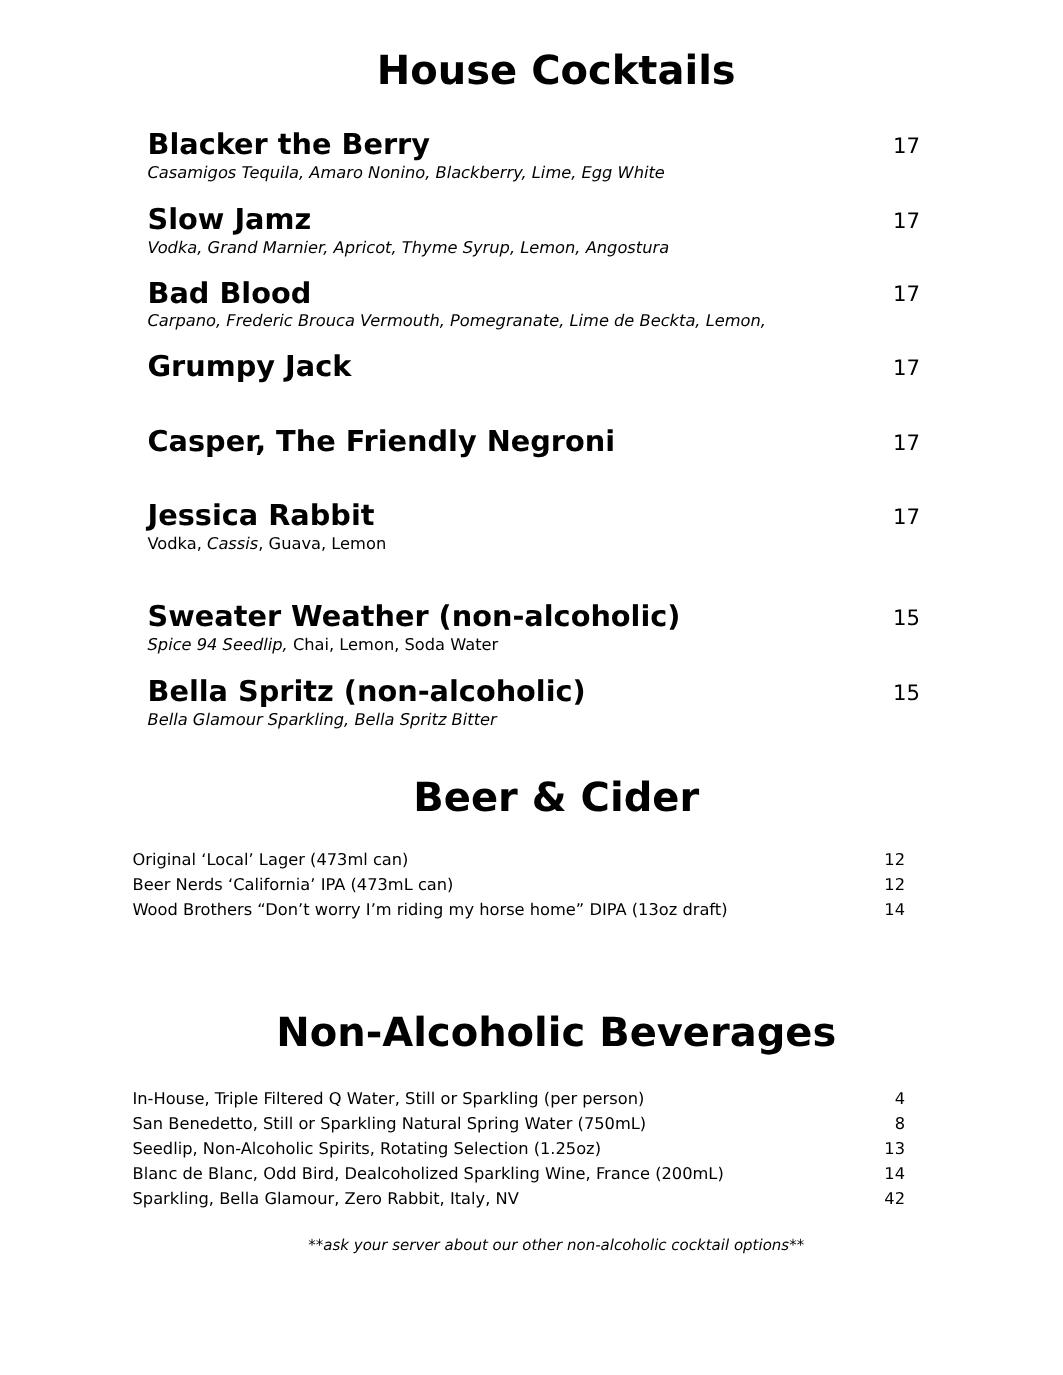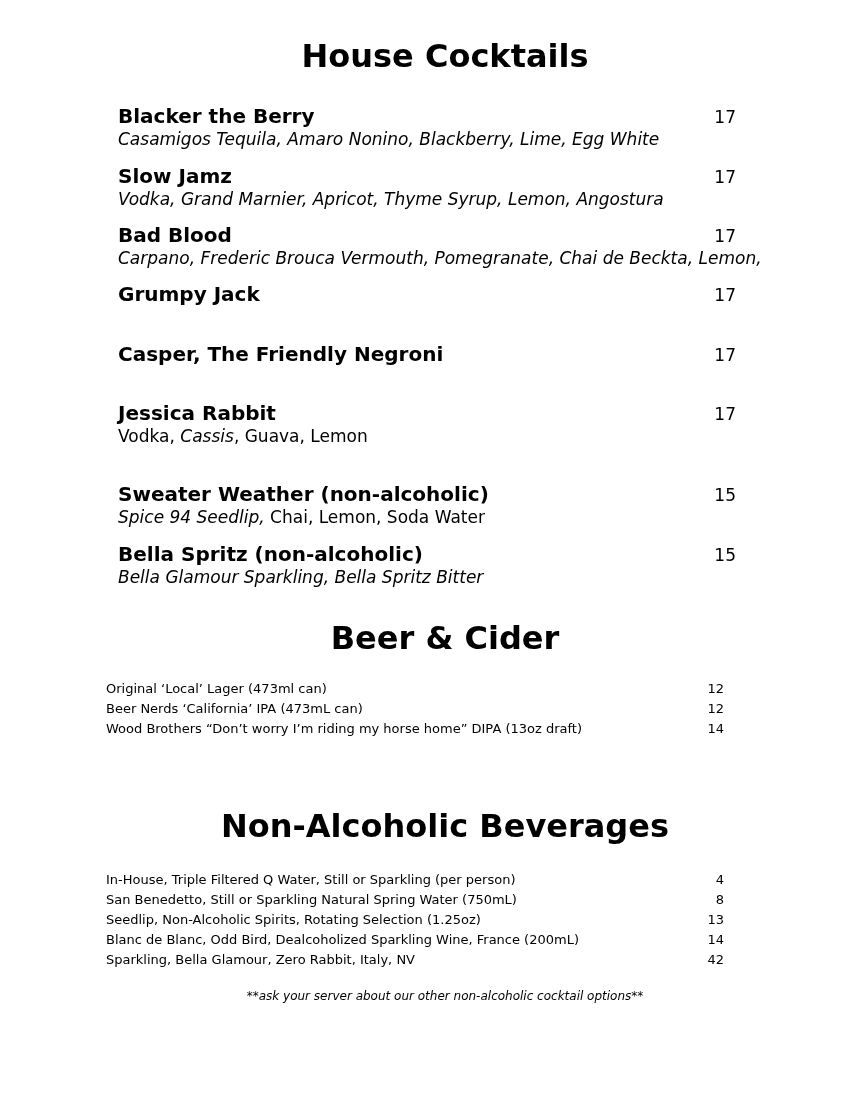--- a/index.html
+++ b/index.html
@@ -31,35 +31,35 @@
       letter-spacing: 0px;
       margin: 0;
     }
     .cocktail {
       position: absolute;
       left: 118px;
       width: 618px;
     }
     .cocktail-name {
       font-weight: bold;
-      font-size: 20px;
+      font-size: 23px;
       line-height: 24px;
       display: block;
       white-space: nowrap;
     }
     .cocktail-price {
       position: absolute;
       right: 0;
       top: 5px;
       font-size: 17px;
       line-height: 16px;
     }
     .cocktail-desc {
       display: block;
-      font-size: 17px;
+      font-size: 13px;
       line-height: 16px;
       margin-top: 3px;
       white-space: nowrap;
     }
     .it { font-style: italic; }
     .list {
       position: absolute;
       left: 106px;
       width: 618px;
     }
@@ -101,21 +101,21 @@
 
   <div class="cocktail" style="top:164px;">
     <span class="cocktail-name">Slow Jamz</span>
     <span class="cocktail-price">17</span>
     <span class="cocktail-desc it">Vodka, Grand Marnier, Apricot, Thyme Syrup, Lemon, Angostura</span>
   </div>
 
   <div class="cocktail" style="top:223px;">
     <span class="cocktail-name">Bad Blood</span>
     <span class="cocktail-price">17</span>
-    <span class="cocktail-desc it">Carpano, Frederic Brouca Vermouth, Pomegranate, Chai de Beckta, Lemon,</span>
+    <span class="cocktail-desc it">Carpano, Frederic Brouca Vermouth, Pomegranate, Lime de Beckta, Lemon,</span>
   </div>
 
   <div class="cocktail" style="top:282px;">
     <span class="cocktail-name">Grumpy Jack</span>
     <span class="cocktail-price">17</span>
   </div>
 
   <div class="cocktail" style="top:342px;">
     <span class="cocktail-name">Casper, The Friendly Negroni</span>
     <span class="cocktail-price">17</span>

